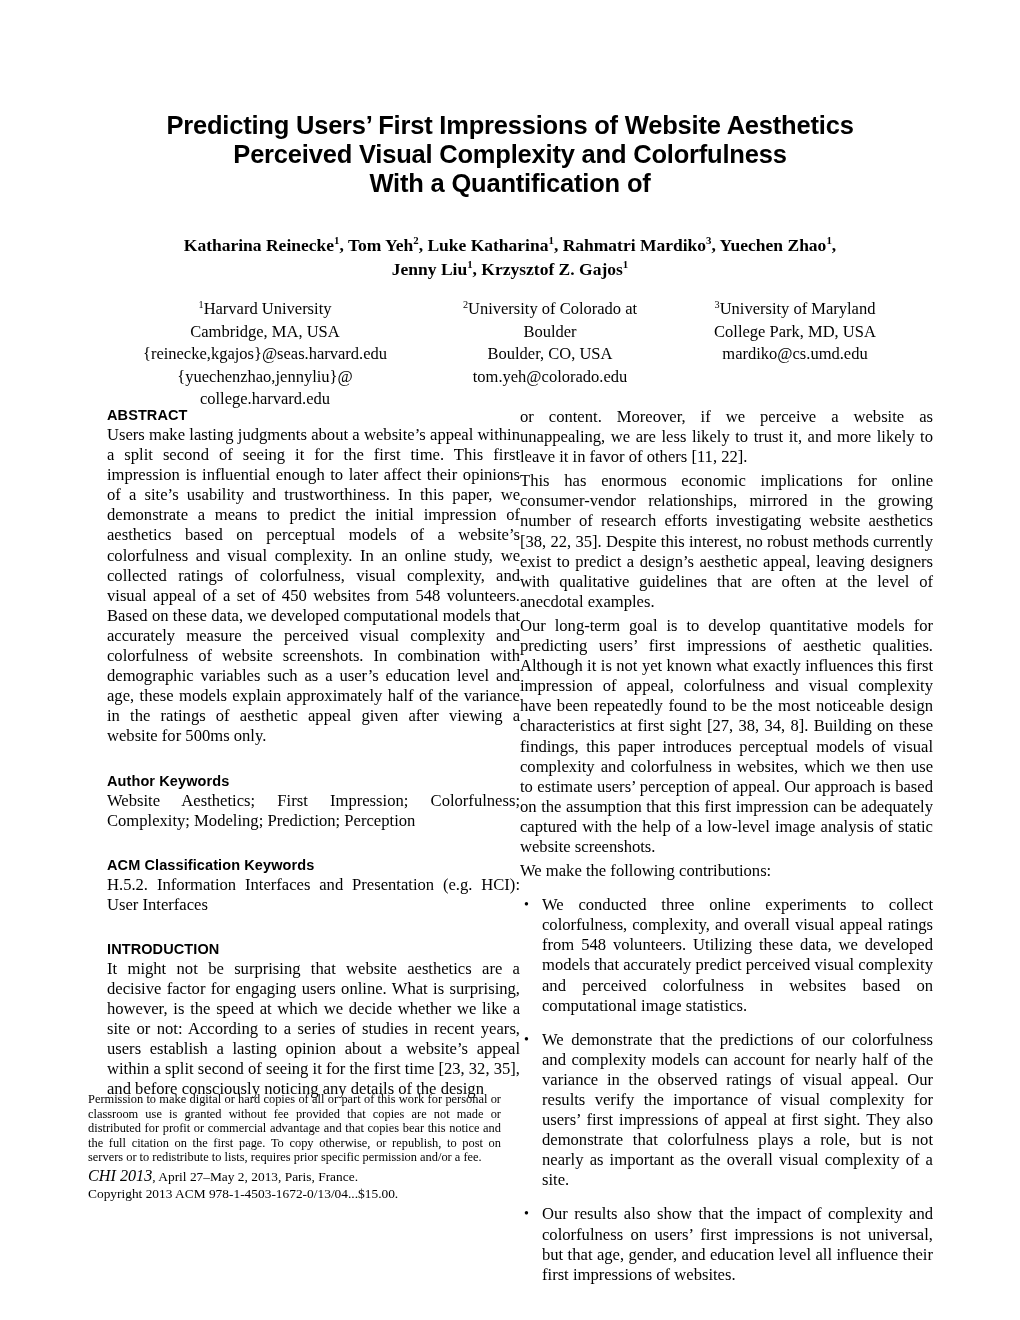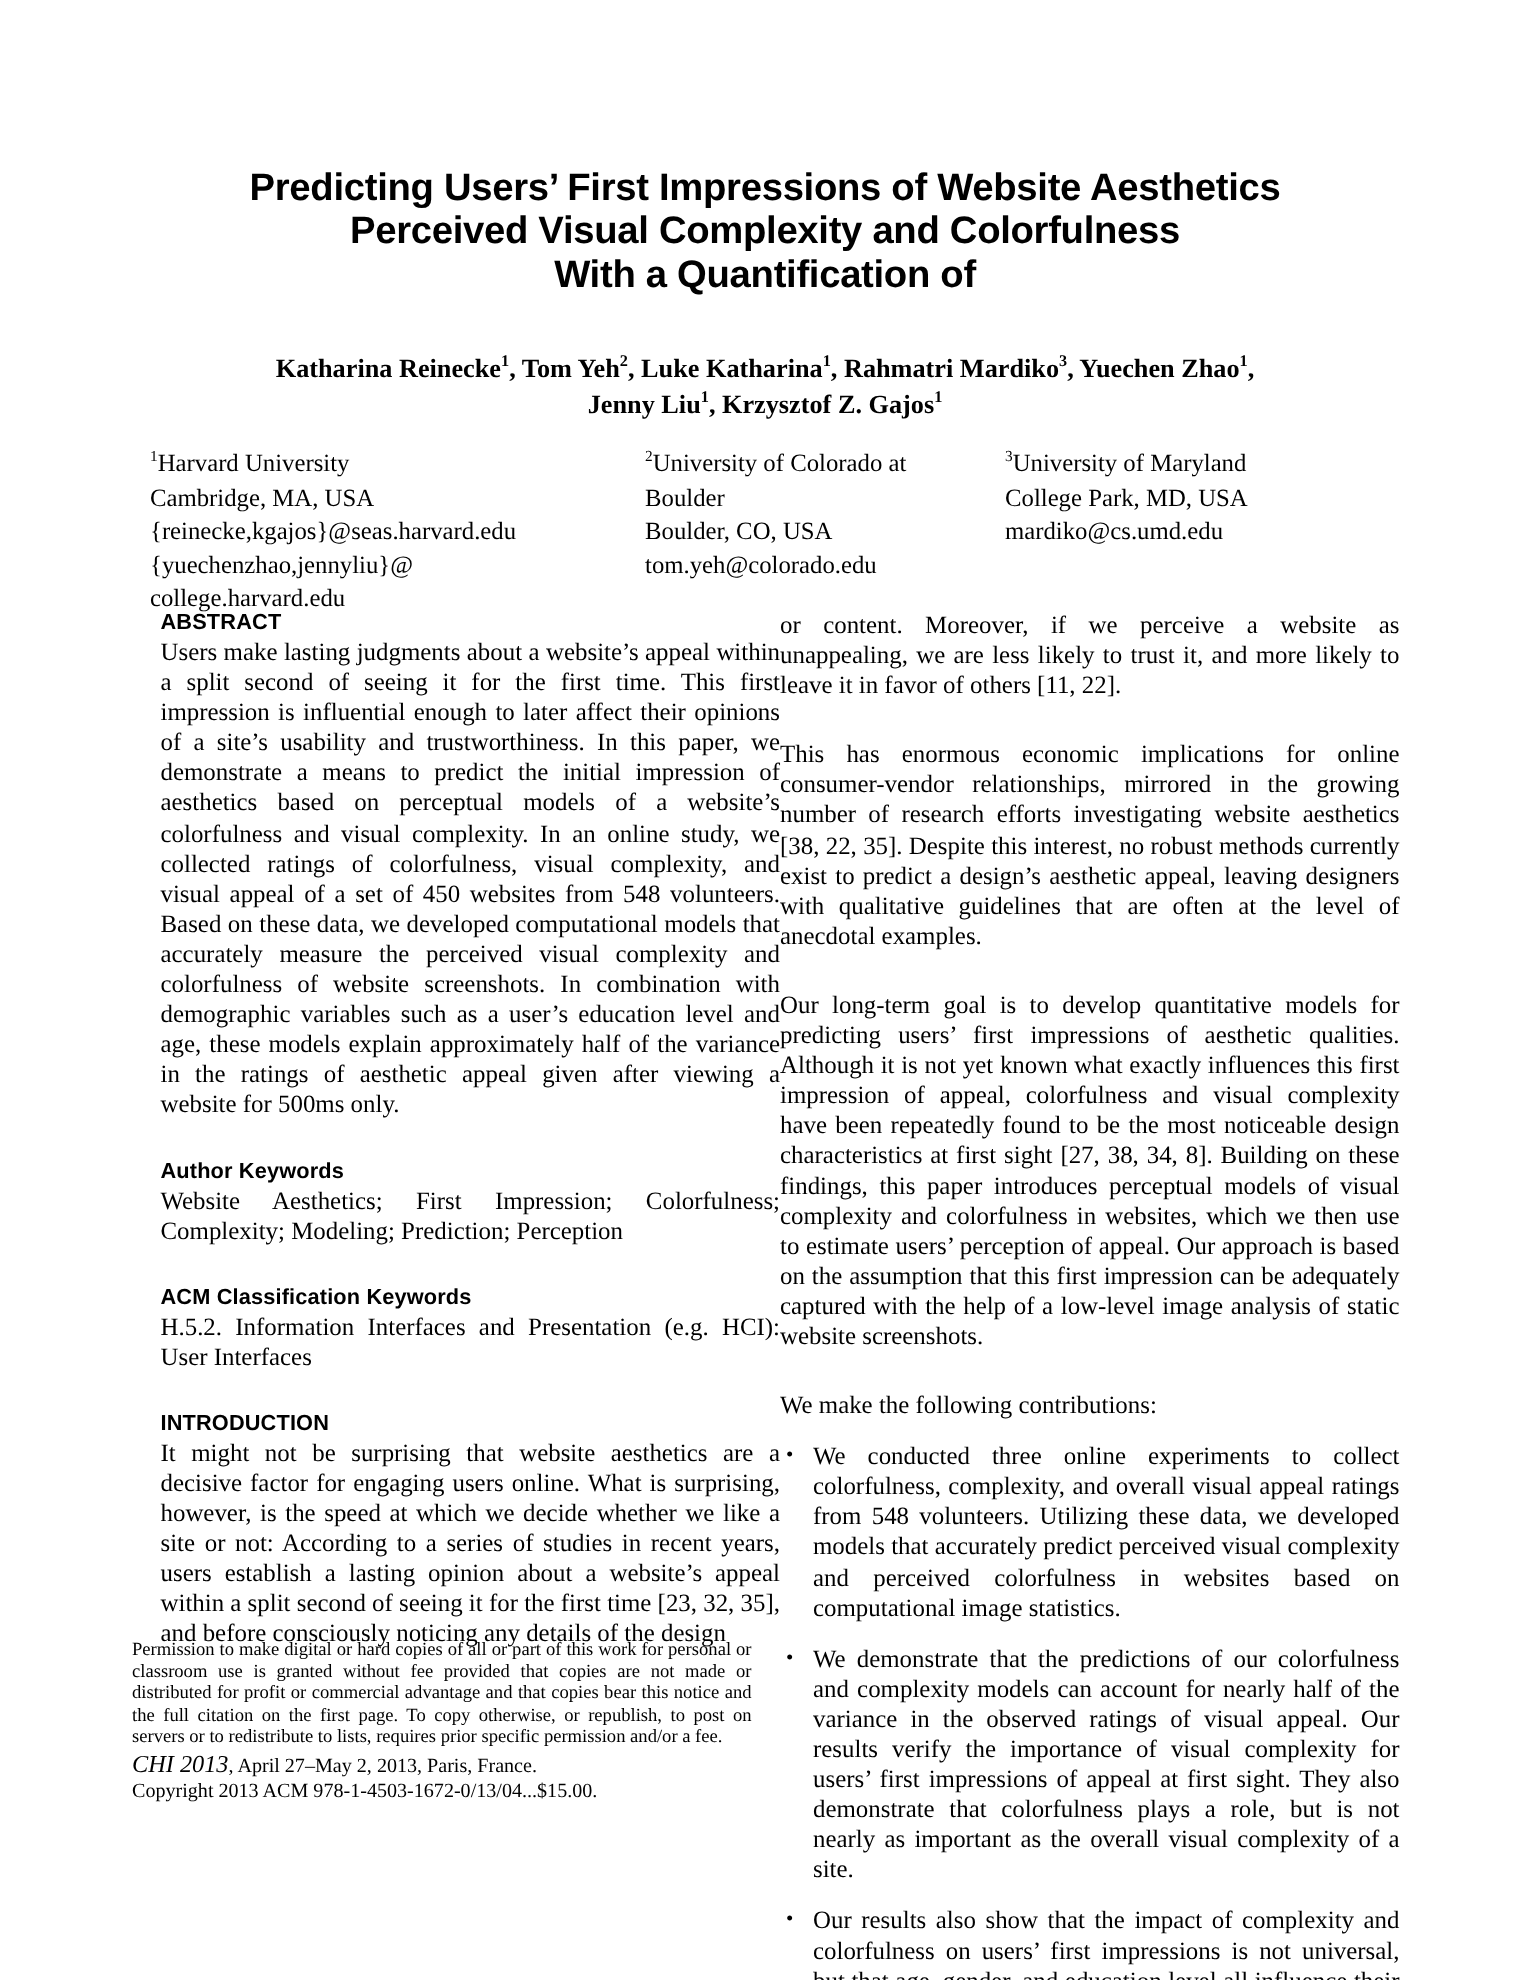--- a/index.html
+++ b/index.html
@@ -54,20 +54,21 @@
 
   
   .affils {
     display: flex;
     justify-content: center;
     padding-top: 17px;
     font-size: 16.5px;
     line-height: 22.5px;
   }
   .affil {
+    text-align: center;
     white-space: nowrap;
   }
   .affil-1 { width: 330px; }
   .affil-2 { width: 240px; }
   .affil-3 { width: 250px; }
   .affil .ln { display: block; }
   .affil sup { font-weight: normal; }
 
   
   .columns {
@@ -94,21 +95,21 @@
   }
   .sec-gap { height: 26px; }
 
   p.body {
     font-size: 16.6px;
     line-height: 20.1px;
     text-align: justify;
     margin: 0;
     hyphens: manual;
   }
-  p.body + p.body { margin-top: 26px; }
+  p.body + p.body { margin-top: 4px; }
   p.lead { margin-top: 0; }
 
   ul.contrib {
     list-style: none;
     margin: 14px 0 0 0;
     padding: 0;
   }
   ul.contrib li {
     position: relative;
     padding-left: 22px;

